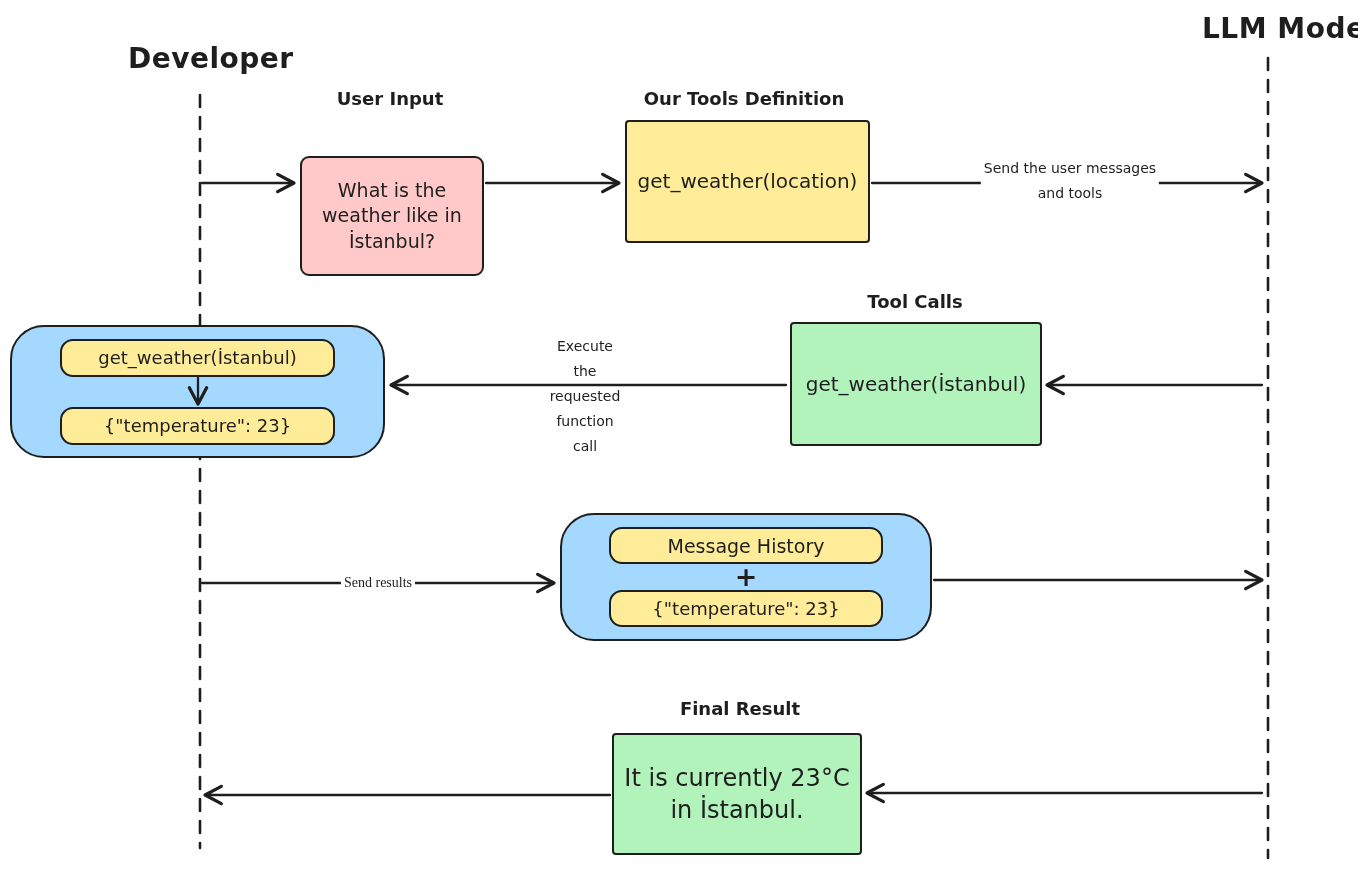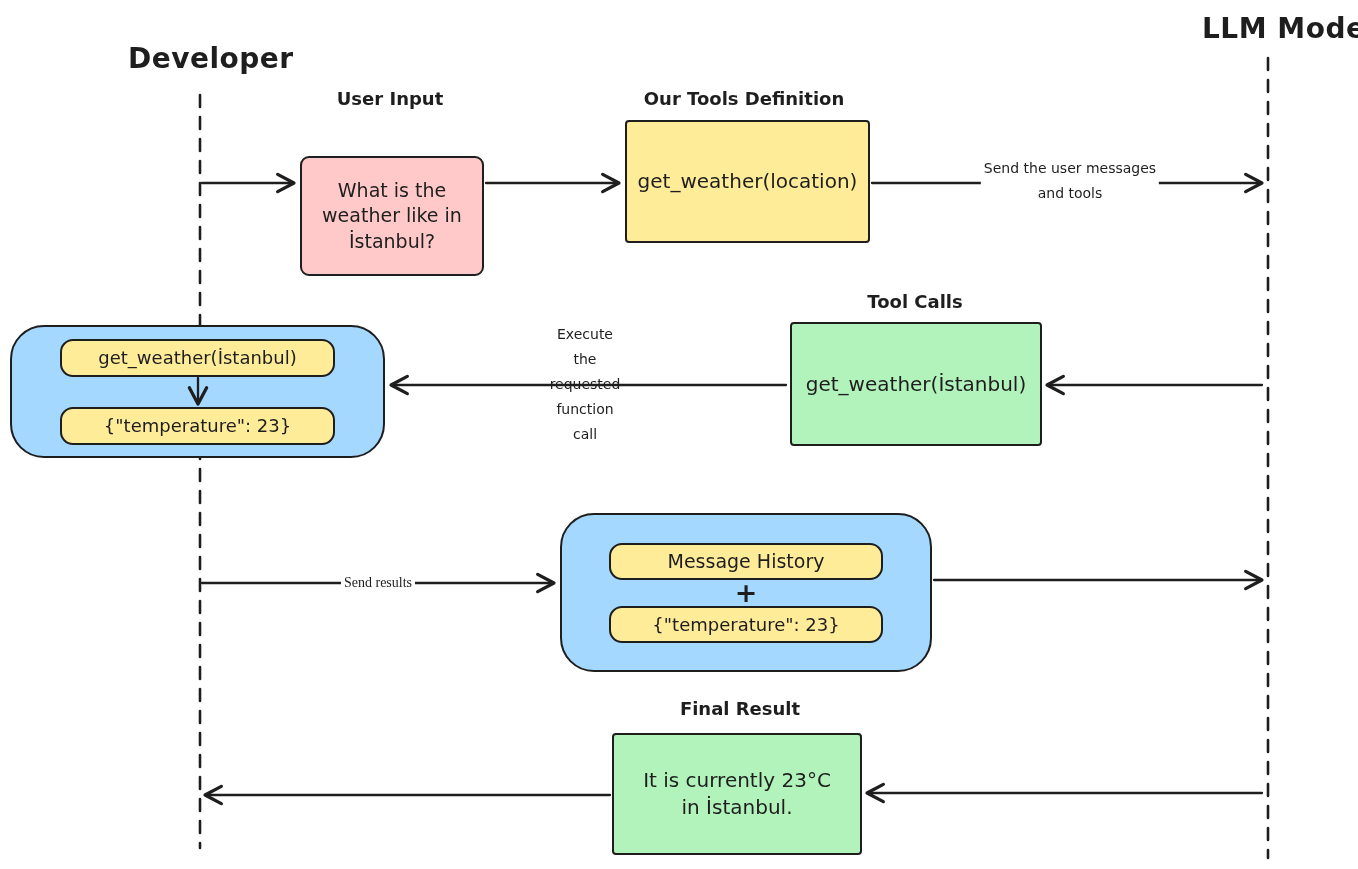--- a/index.html
+++ b/index.html
@@ -104,49 +104,49 @@
   </div>
 
   <div class="edge-label" style="left:1070px;top:156px;">Send the user messages
 and tools</div>
 
   <div class="node-label" style="left:915px;top:291px;">Tool Calls</div>
   <div class="box green" style="left:790px;top:322px;width:252px;height:124px;">
     <div class="txt" style="font-size:20px;">get_weather(İstanbul)</div>
   </div>
 
-  <div class="edge-label no-bg" style="left:585px;top:322px;">Execute
+  <div class="edge-label no-bg" style="left:585px;top:334px;">Execute
 the
 requested
 function
 call</div>
 
   <div class="box blue" style="left:10px;top:325px;width:375px;height:133px;">
     <div class="pill">
       <span>get_weather(İstanbul)</span>
     </div>
     <svg width="22" height="30" viewBox="0 0 22 30" style="display:block;">
       <line x1="11" y1="1" x2="11" y2="26" stroke="#1e1e1e" stroke-width="2.3" stroke-linecap="round" marker-end="url(#arrow)"></line>
     </svg>
     <div class="pill">
       <span>{"temperature": 23}</span>
     </div>
   </div>
 
   <div class="edge-label" style="left:378px;top:570px;font-family:Liberation Serif, serif;">Send results</div>
 
-  <div class="box blue" style="left:560px;top:513px;width:372px;height:159px;">
+  <div class="box blue" style="left:560px;top:513px;width:372px;height:128px;">
     <div class="pill" style="width:274px;height:37px;font-size:19px;">
       <span>Message History</span>
     </div>
     <div class="plus">+</div>
     <div class="pill" style="width:274px;height:37px;">
       <span>{"temperature": 23}</span>
     </div>
   </div>
 
   <div class="node-label" style="left:740px;top:698px;">Final Result</div>
   <div class="box green" style="left:612px;top:733px;width:250px;height:122px;">
-    <div class="txt" style="font-size:20px;">It is currently 23°C
+    <div class="txt" style="font-size:24px;">It is currently 23°C
 in İstanbul.</div>
   </div>
 
 </div>
 
 </body></html>

